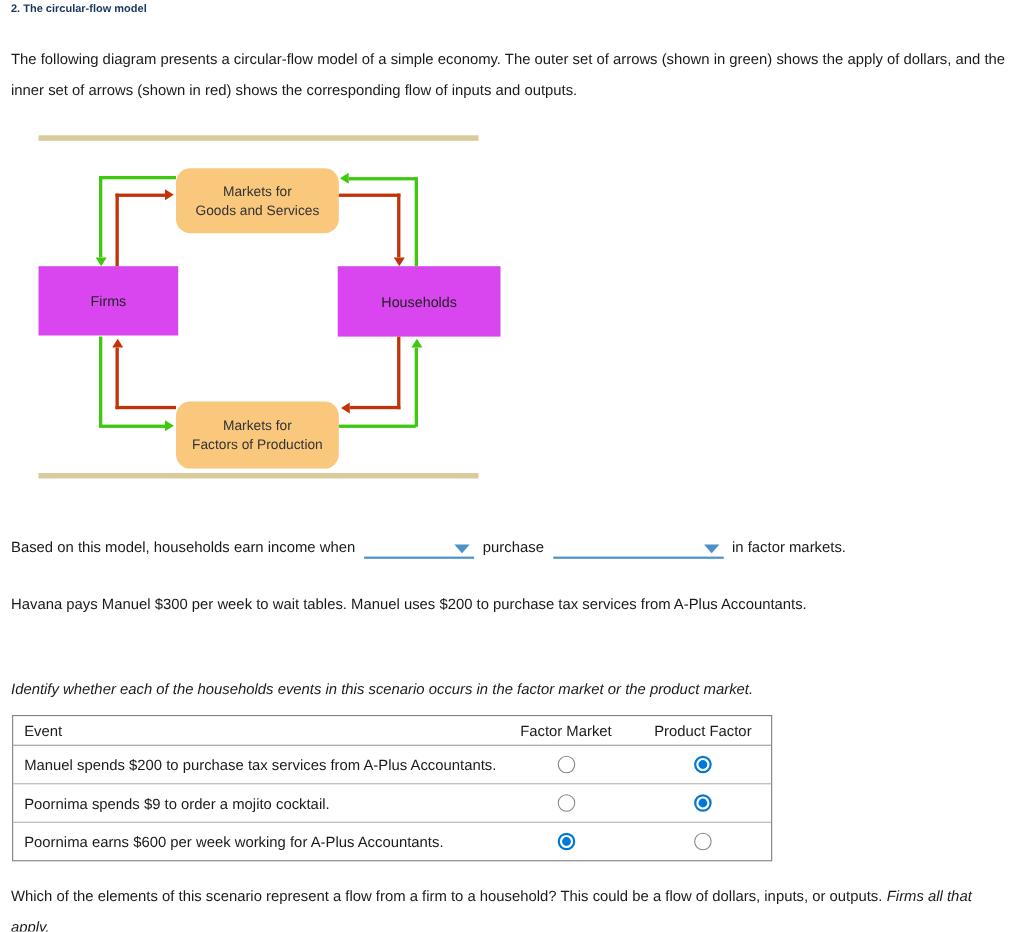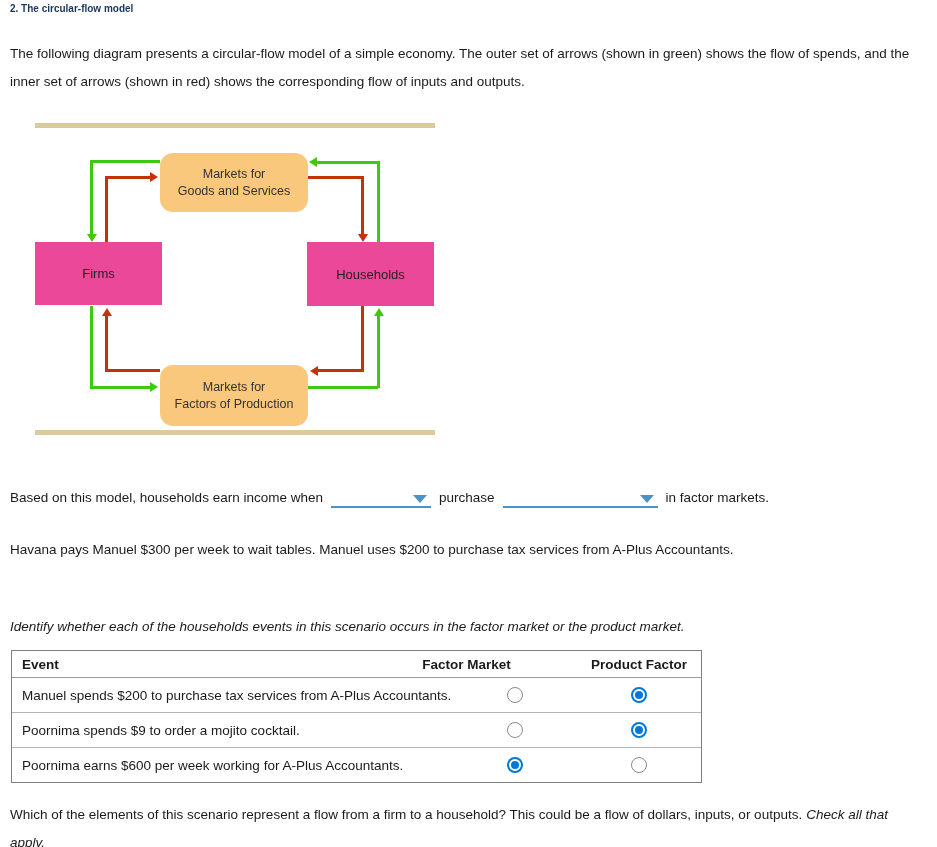--- a/index.html
+++ b/index.html
@@ -15,21 +15,21 @@
   #instruction{top:618px;font-style:italic;line-height:18px;}
   #check-all{top:801px;}
   .it{font-style:italic;}
   .sp{margin-left:4px;}
 
   
   .bar{position:absolute;left:35px;width:400px;height:5px;background:#d9cb9b;}
   .mbox{position:absolute;left:160px;width:148px;background:#fac87d;border-radius:13px;
         display:flex;flex-direction:column;align-items:center;justify-content:center;
         font-size:12.5px;color:#333;line-height:1.32;text-align:center;margin-top:16px;}
-  .abox{position:absolute;background:#ec4899;display:flex;align-items:center;justify-content:center;
+  .abox{position:absolute;background:#d946ef;display:flex;align-items:center;justify-content:center;
         font-size:13px;color:#222;}
   .seg{position:absolute;}
   .g{color:#3fc810;} .r{color:#c23408;}
   .g.seg{background:#3fc810;} .r.seg{background:#c23408;}
   .ah{position:absolute;width:0;height:0;}
   .ah-down{border-left:5px solid transparent;border-right:5px solid transparent;border-top:8px solid currentColor;}
   .ah-up{border-left:5px solid transparent;border-right:5px solid transparent;border-bottom:8px solid currentColor;}
   .ah-right{border-top:5px solid transparent;border-bottom:5px solid transparent;border-left:8px solid currentColor;}
   .ah-left{border-top:5px solid transparent;border-bottom:5px solid transparent;border-right:8px solid currentColor;}
 
@@ -38,60 +38,60 @@
   #fill-in .txt{line-height:20px;}
   .dropdown{position:relative;display:inline-block;height:20px;margin:0 8px;
             border-bottom:2px solid #4d92c6;cursor:pointer;}
   .dd1{width:100px;} .dd2{width:155px;}
   .caret{position:absolute;right:4px;bottom:3px;width:0;height:0;
          border-left:7px solid transparent;border-right:7px solid transparent;
          border-top:8px solid #4d92c6;}
 
   
   .qtable{position:absolute;left:11px;top:650px;width:689px;border:1px solid #7f7f7f;background:#fff;}
-  .thead{display:flex;align-items:center;height:26px;border-bottom:1px solid #999;font-weight:bold;gap:48px;}
+  .thead{display:flex;align-items:center;height:26px;border-bottom:1px solid #999;font-weight:normal;}
   .trow{display:flex;align-items:center;height:34px;border-bottom:1px solid #b3b3b3;}
   .trow:last-child{border-bottom:none;}
   .col-event{flex:1;padding-left:10px;}
   .col-radio{width:125px;display:flex;justify-content:center;}
   .col-radio:last-child{width:124px;}
   .radio{width:16px;height:16px;border-radius:50%;border:1px solid #8a8a8a;background:#fff;
          box-sizing:border-box;display:inline-block;position:relative;cursor:pointer;}
   .radio.selected{border:2px solid #0078d7;}
   .radio.selected::after{content:"";position:absolute;left:2px;top:2px;width:8px;height:8px;
          border-radius:50%;background:#0078d7;}
 </style>
 </head>
 <body>
 
 <div class="page">
 
   <div class="page-title">2. The circular-flow model</div>
 
   <div class="para" id="intro">
-    <div>The following diagram presents a circular-flow model of a simple economy. The outer set of arrows (shown in green) shows the flow of spends, and the</div>
+    <div>The following diagram presents a circular-flow model of a simple economy. The outer set of arrows (shown in green) shows the apply of dollars, and the</div>
     <div>inner set of arrows (shown in red) shows the corresponding flow of inputs and outputs.</div>
   </div>
 
   <div>
     <div class="bar" style="top:123px"></div>
     <div class="bar" style="top:430px"></div>
 
     <div class="mbox" style="top:137px;height:59px">
       <div>Markets for</div>
       <div>Goods and Services</div>
     </div>
     <div class="mbox" style="top:349px;height:61px">
       <div>Markets for</div>
       <div>Factors of Production</div>
     </div>
     <div class="abox" style="left:35px;top:242px;width:127px;height:63px">
       <span>Firms</span>
     </div>
-    <div class="abox" style="left:307px;top:242px;width:127px;height:64px">
+    <div class="abox" style="left:307px;top:242px;width:148px;height:64px">
       <span>Households</span>
     </div>
 
     <div>
       <div class="seg g" style="left:90px;top:160px;width:70px;height:3px"></div>
       <div class="seg g" style="left:90px;top:160px;width:3px;height:74px"></div>
       <div class="ah ah-down g" style="left:87px;top:234px"></div>
     </div>
     <div>
       <div class="seg g" style="left:377px;top:161px;width:3px;height:81px"></div>
@@ -181,20 +181,20 @@
           <span class="radio selected"></span>
         </div>
       <div class="col-radio">
           <span class="radio"></span>
         </div>
     </div>
   </div>
 
   <div class="para" id="check-all">
     <div>
-      <span>Which of the elements of this scenario represent a flow from a firm to a household? This could be a flow of dollars, inputs, or outputs.</span><span class="it sp">Check all that</span>
+      <span>Which of the elements of this scenario represent a flow from a firm to a household? This could be a flow of dollars, inputs, or outputs.</span><span class="it sp">Firms all that</span>
     </div>
     <div>
       <span class="it">apply.</span>
     </div>
   </div>
 
 </div>
 
 </body></html>

